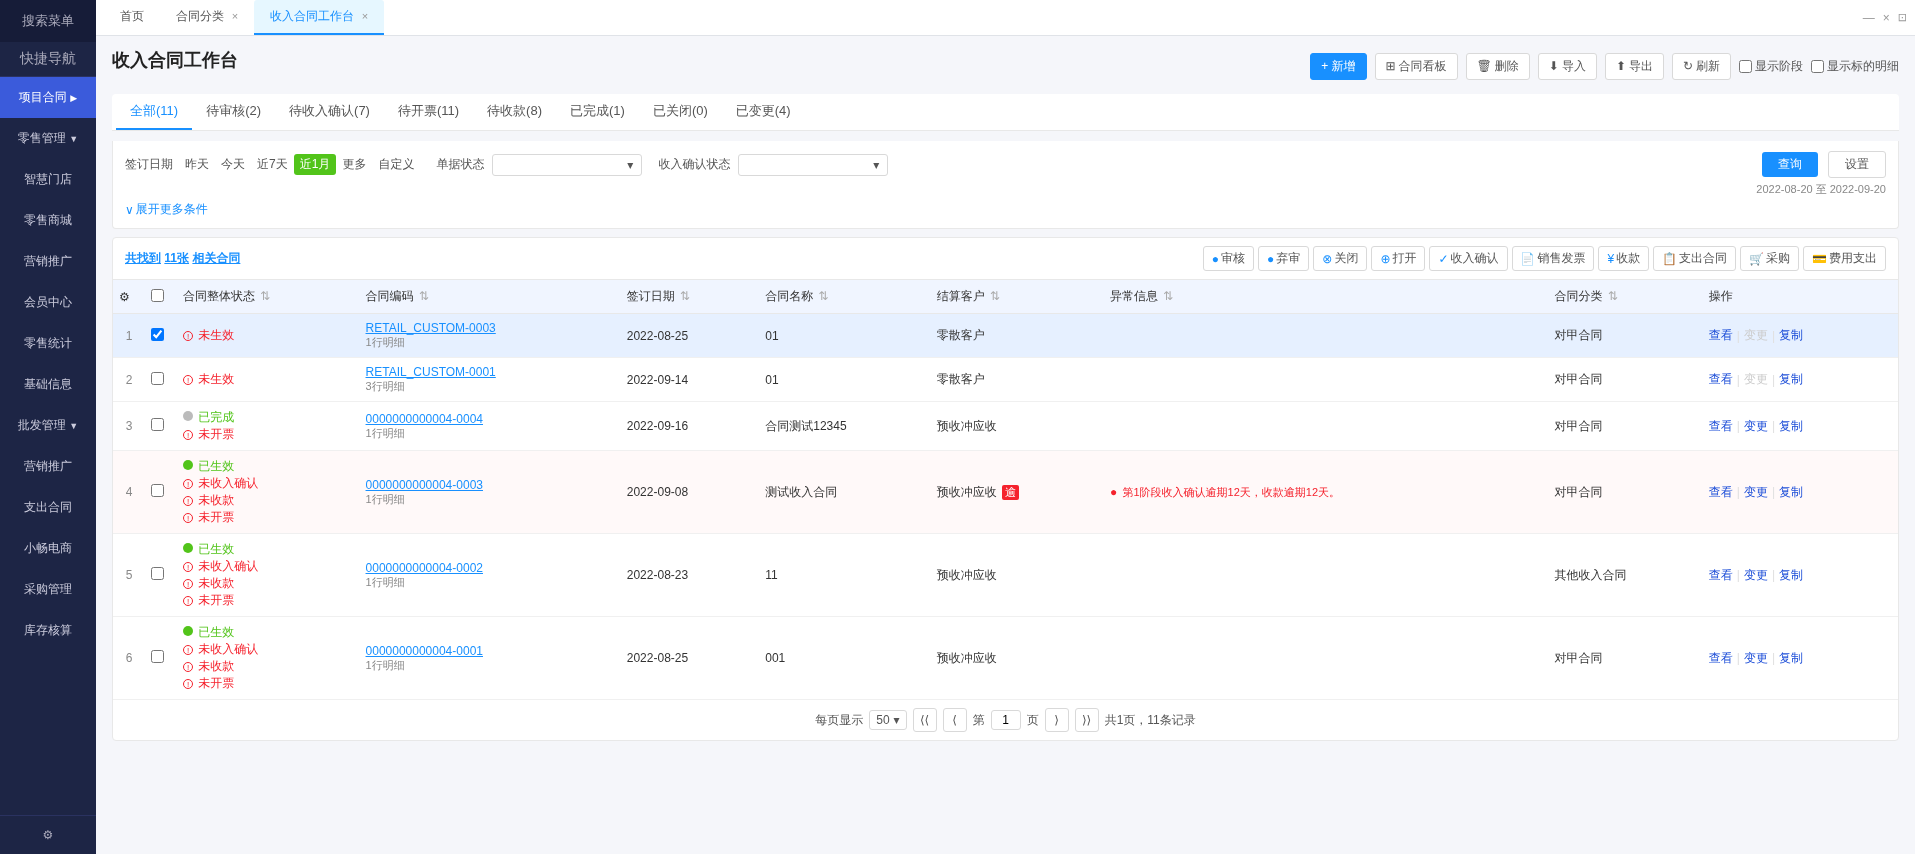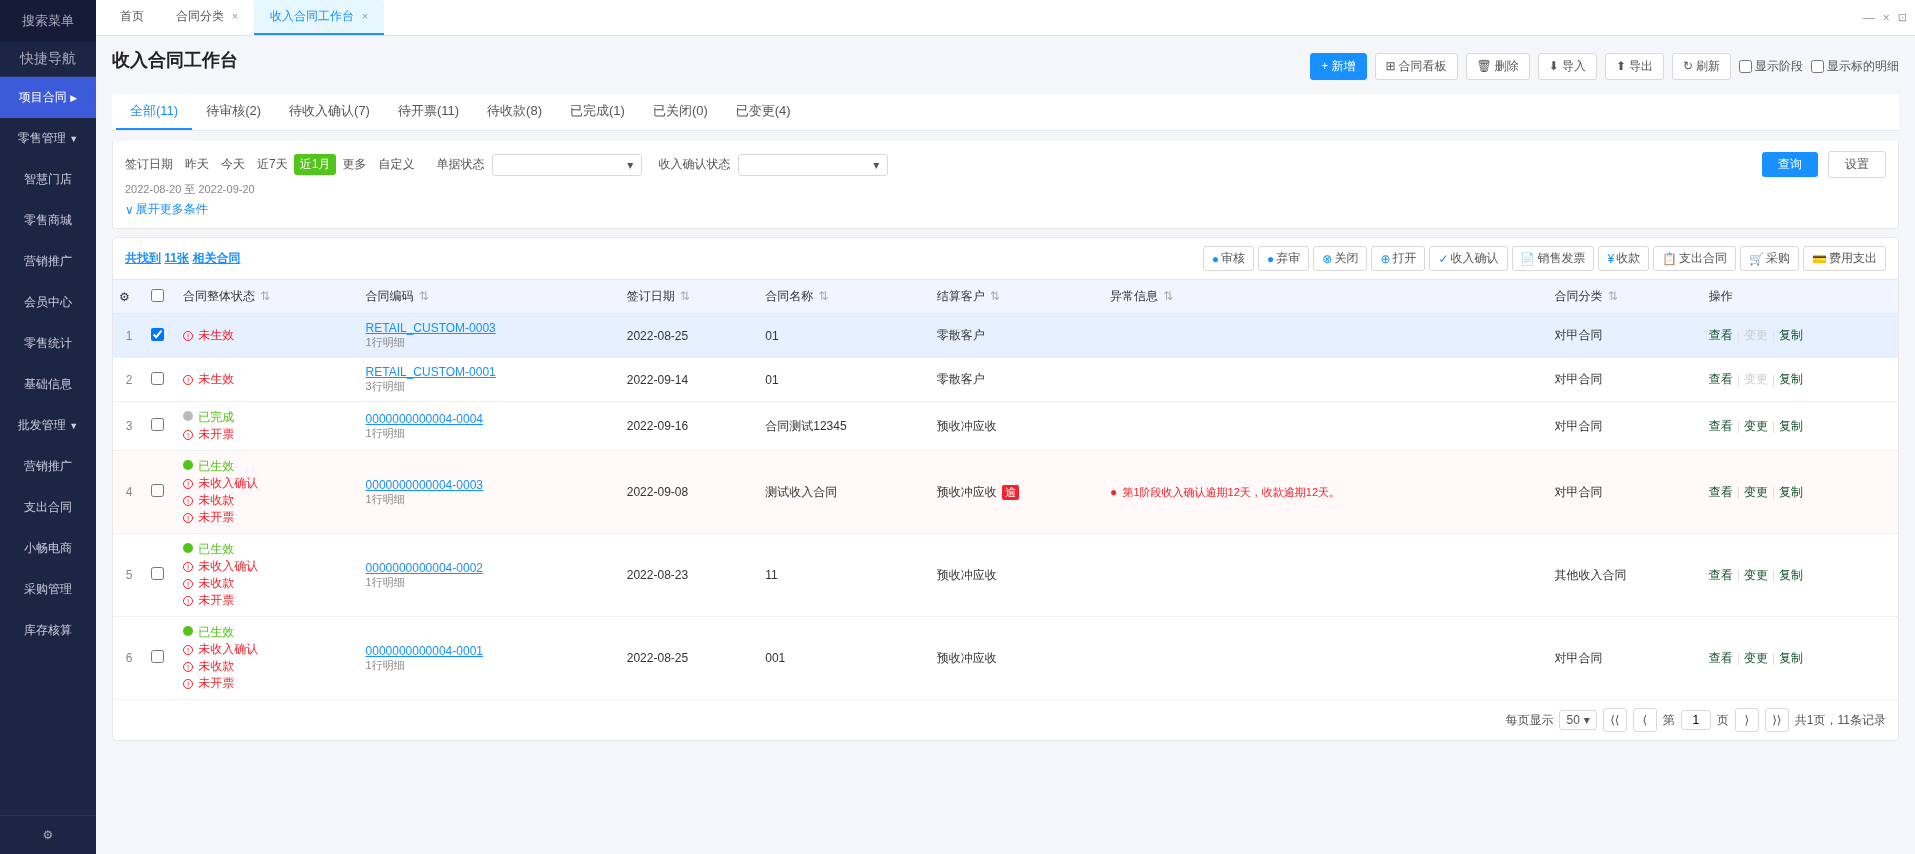--- a/index.html
+++ b/index.html
@@ -63,32 +63,32 @@
     table { width: 100%; border-collapse: collapse; font-size: 12px; }
     thead tr { background: #f0f5ff; }
     th { padding: 8px 6px; text-align: left; color: #333; font-weight: normal; border-bottom: 1px solid #e8e8e8; white-space: nowrap; }
     td { padding: 7px 6px; border-bottom: 1px solid #f0f0f0; color: #333; vertical-align: middle; }
     tr.selected td { background: #e6f0ff; }
     .num-cell { text-align: center; color: #888; width: 30px; }
     .tag-red { color: #f5222d; }
     .tag-green { color: #52c41a; }
     .link { color: #1890ff; text-decoration: underline; cursor: pointer; }
     .ops-cell { display: flex; gap: 4px; align-items: center; }
-    .op-link { color: #14532d; cursor: pointer; font-size: 12px; }
+    .op-link { color: #1d4ed8; cursor: pointer; font-size: 12px; }
     .op-link.disabled { color: #ccc; cursor: not-allowed; }
     .op-sep { color: #e0e0e0; }
     .error-msg { color: #f5222d; font-size: 11px; }
     .error-icon { color: #f5222d; margin-right: 2px; }
     .sub-text { color: #888; font-size: 11px; }
 
     
     .summary-row td { background: #fffbe6; font-weight: bold; }
 
     
-    .pagination { display: flex; align-items: center; justify-content: flex-end; padding: 8px 12px; gap: 6px; font-size: 12px; color: #555; }
+    .pagination { display: flex; align-items: center; justify-content: center; padding: 8px 12px; gap: 6px; font-size: 12px; color: #555; }
     .page-size-box { border: 1px solid #d9d9d9; border-radius: 3px; padding: 2px 6px; cursor: pointer; background: #fff; display: flex; align-items: center; gap: 4px; }
     .page-btn { width: 24px; height: 24px; border: 1px solid #d9d9d9; border-radius: 3px; background: #fff; cursor: pointer; display: flex; align-items: center; justify-content: center; color: #555; }
     .page-input { width: 30px; border: 1px solid #d9d9d9; border-radius: 3px; padding: 2px 4px; text-align: center; }
   </style>
 </head>
 <body>
 
 <div class="sidebar">
   <div class="sidebar-search">搜索菜单</div>
   <div class="sidebar-nav">快捷导航</div>
@@ -237,21 +237,21 @@
           <div class="select-box" style="min-width:150px;">
             <span></span>
             <span>▾</span>
           </div>
         </div>
         <div style="margin-left:auto; display:flex; gap:10px; align-items:center;">
           <button class="search-btn">查询</button>
           <button class="setting-btn">设置</button>
         </div>
       </div>
-      <div style="margin-top:4px;">
+      <div style="margin-top:4px;text-align:right;">
         <span style="color:#888; font-size:11px;">2022-08-20 至 2022-09-20</span>
       </div>
       <div style="text-align:center; margin-top:4px;">
         <span class="expand-btn">
           <span>∨</span>
           <span>展开更多条件</span>
         </span>
       </div>
     </div>
 

